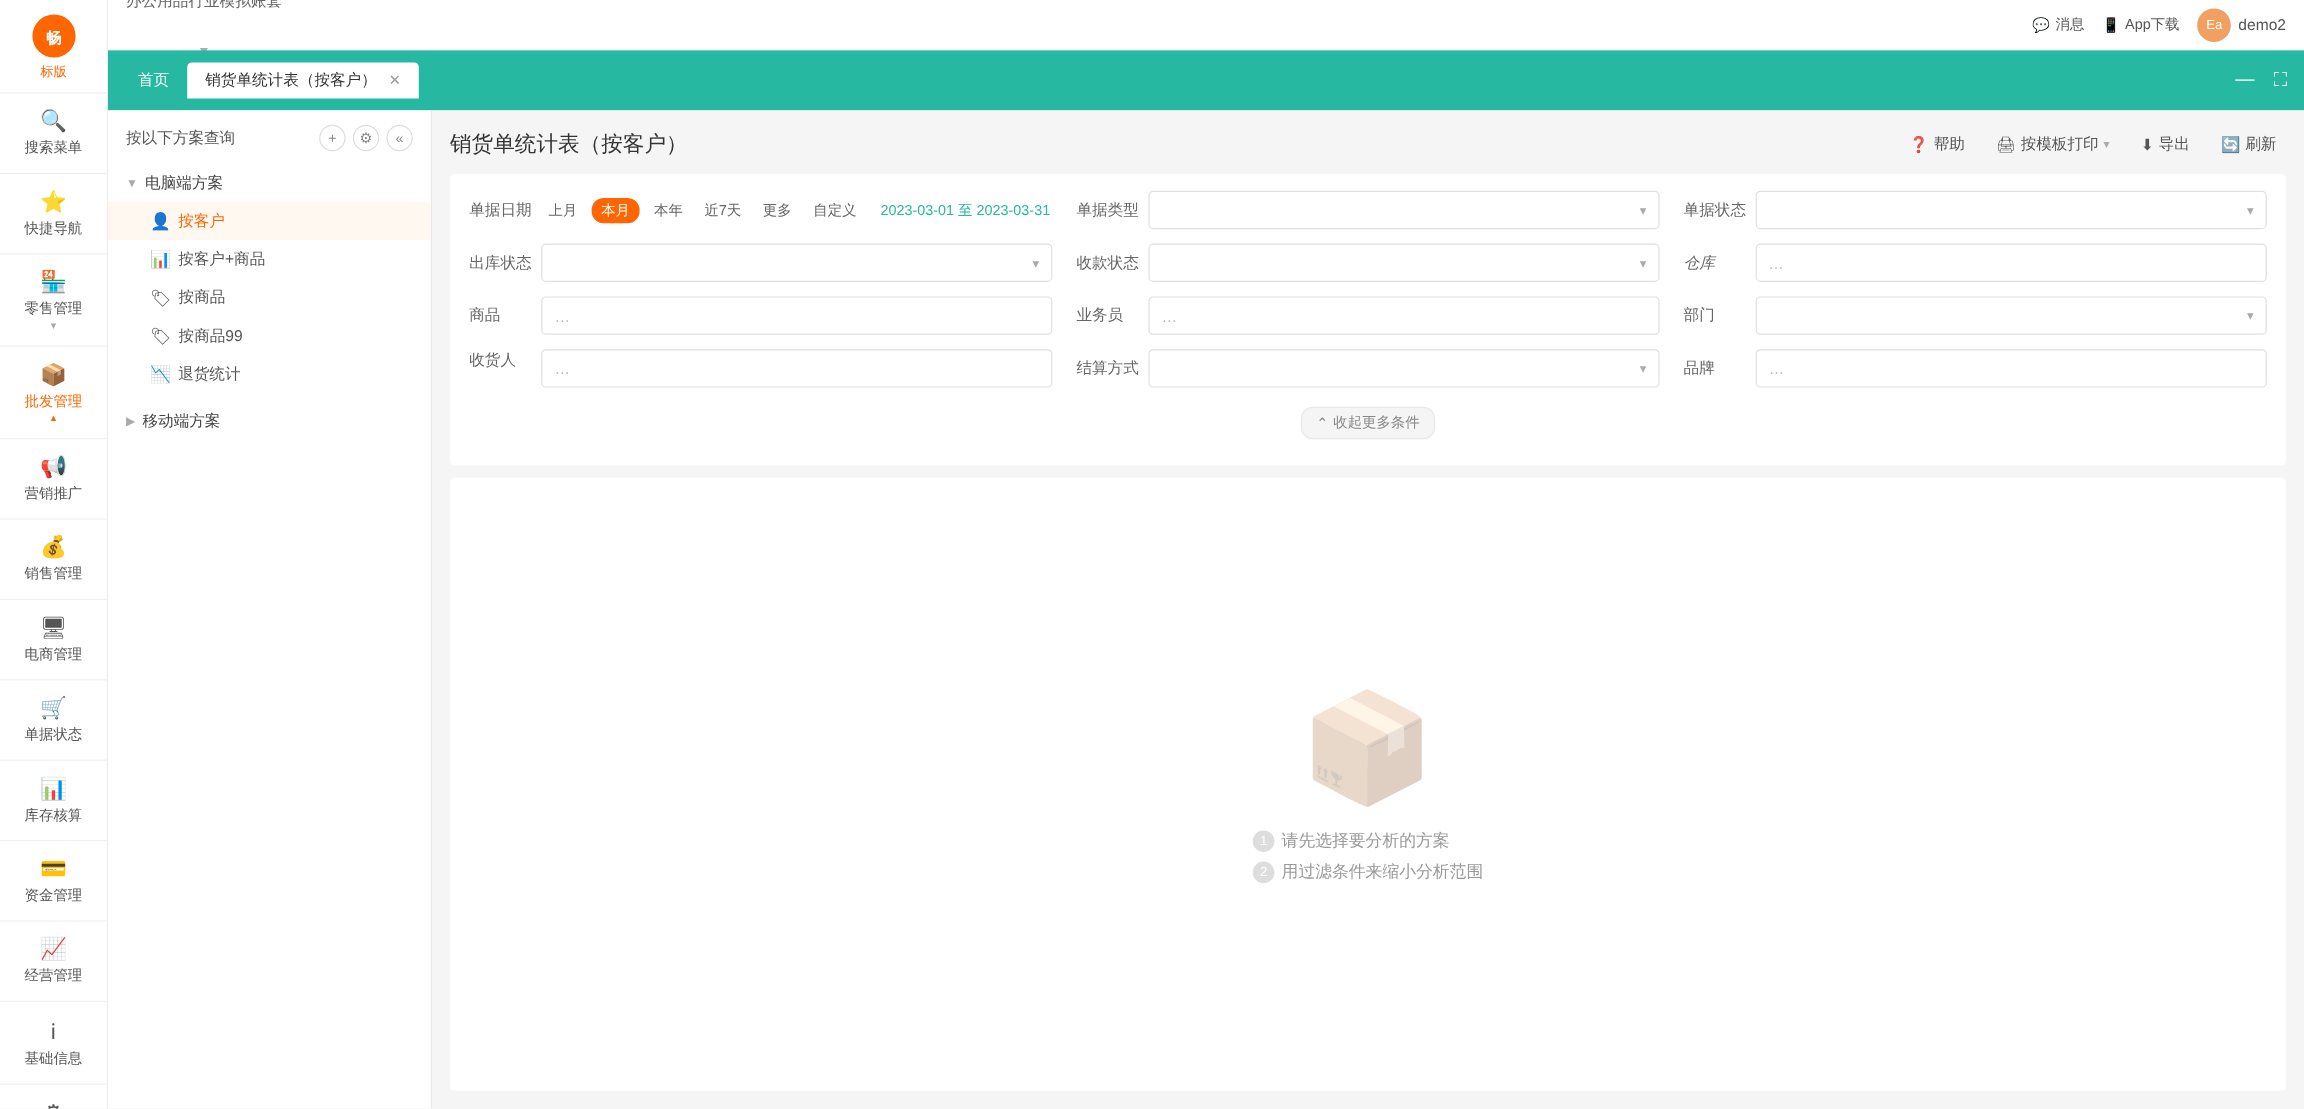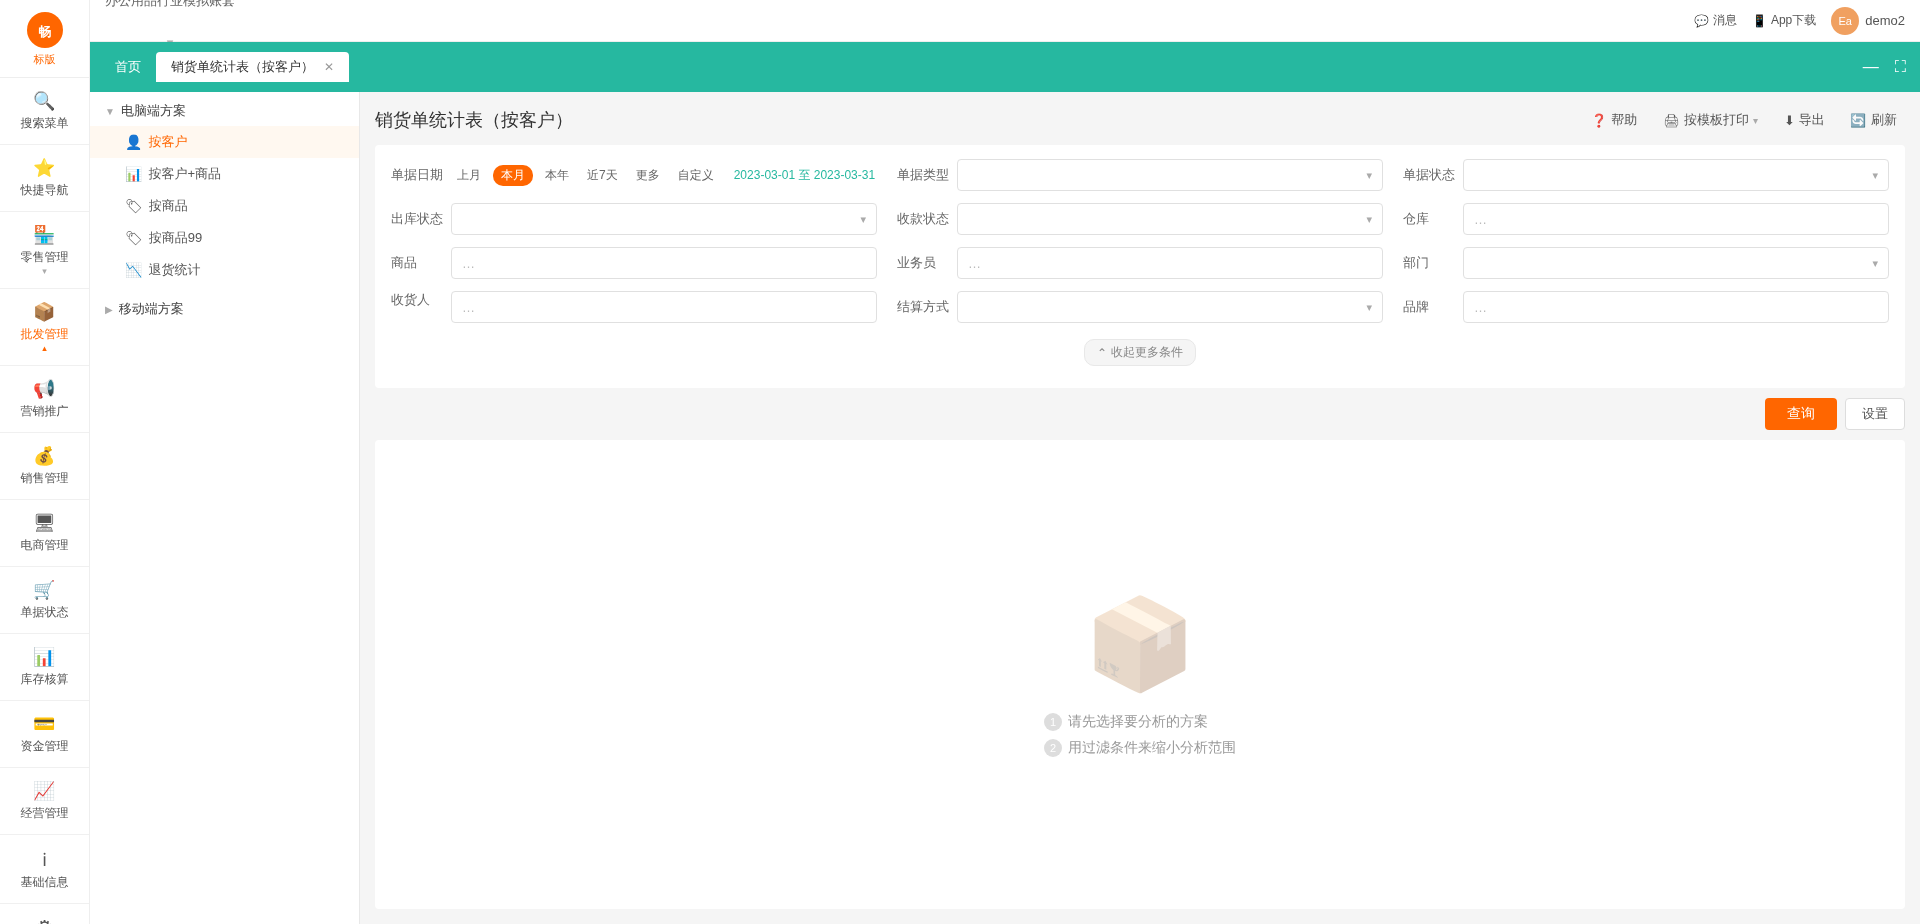--- a/index.html
+++ b/index.html
@@ -187,20 +187,34 @@
     </div>
     <div class="tab-bar-actions">
       <button class="tab-bar-btn">—</button>
       <button class="tab-bar-btn">⛶</button>
     </div>
   </div>
 
   <div class="content-area">
 
     <div class="left-panel">
+      <div class="left-panel-header">
+        <span class="header-title">按以下方案查询</span>
+        <div class="left-panel-actions">
+          <div class="icon-btn">
+            <span>+</span>
+          </div>
+          <div class="icon-btn">
+            <span>⚙</span>
+          </div>
+          <div class="icon-btn">
+            <span>«</span>
+          </div>
+        </div>
+      </div>
 
       <div class="plan-group">
         <div class="plan-group-title">
           <span style="font-size:10px;color:#aaa;">▼</span>
           <span>电脑端方案</span>
         </div>
         <div class="plan-item active">
           <span class="plan-icon" style="color:#f60;">👤</span>
           <span>按客户</span>
         </div>
@@ -297,21 +311,21 @@
               <span class="dropdown-arrow">▾</span>
             </div>
           </div>
           <div style="flex:1;display:flex;align-items:center;">
             <span class="filter-label">收款状态</span>
             <div class="filter-control" style="flex:1;">
               <span class="placeholder"></span>
               <span class="dropdown-arrow">▾</span>
             </div>
           </div>
-          <div style="flex:1;display:flex;align-items:center;">
+          <div style="flex:1;display:flex;align-items:center;font-style:italic;">
             <span class="filter-label">仓库</span>
             <div class="filter-control" style="flex:1;">
               <span class="placeholder">…</span>
             </div>
           </div>
         </div>
 
         <div style="display:flex;align-items:center;margin-bottom:12px;gap:20px;">
           <div style="flex:1;display:flex;align-items:center;">
             <span class="filter-label">商品</span>
@@ -357,24 +371,20 @@
         </div>
 
         <div class="collapse-row">
           <div class="collapse-btn">
             <span>⌃</span>
             <span>收起更多条件</span>
           </div>
         </div>
       </div>
 
-      <div class="action-bar">
-        <button class="query-btn">查询</button>
-        <button class="settings-btn">设置</button>
-      </div>
 
       <div class="empty-state">
         <div style="font-size:90px;opacity:0.3;">📦</div>
         <div class="empty-tips">
           <div class="empty-tip">
             <div class="tip-num">1</div>
             <span>请先选择要分析的方案</span>
           </div>
           <div class="empty-tip">
             <div class="tip-num">2</div>

